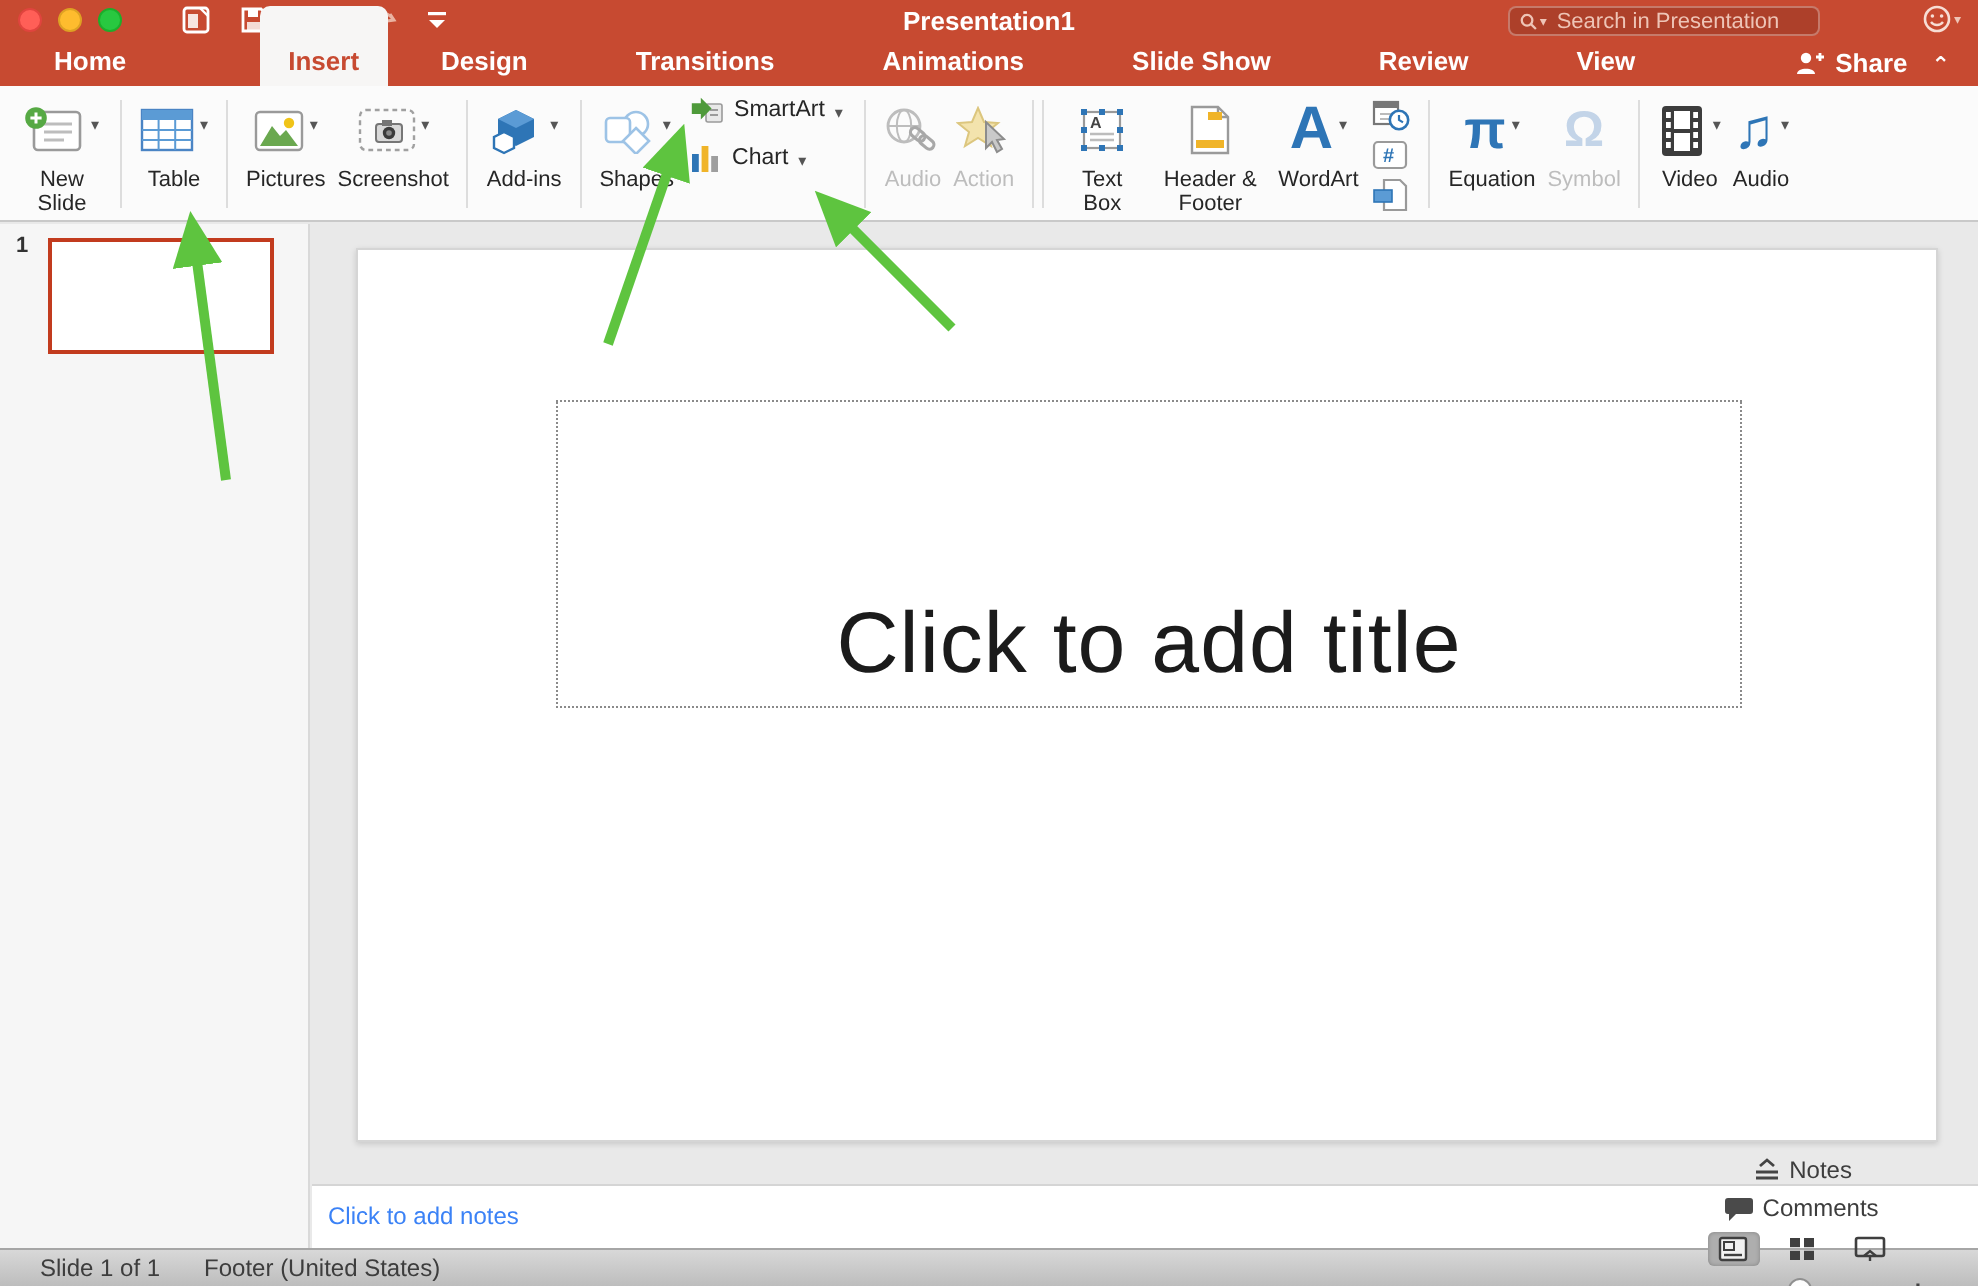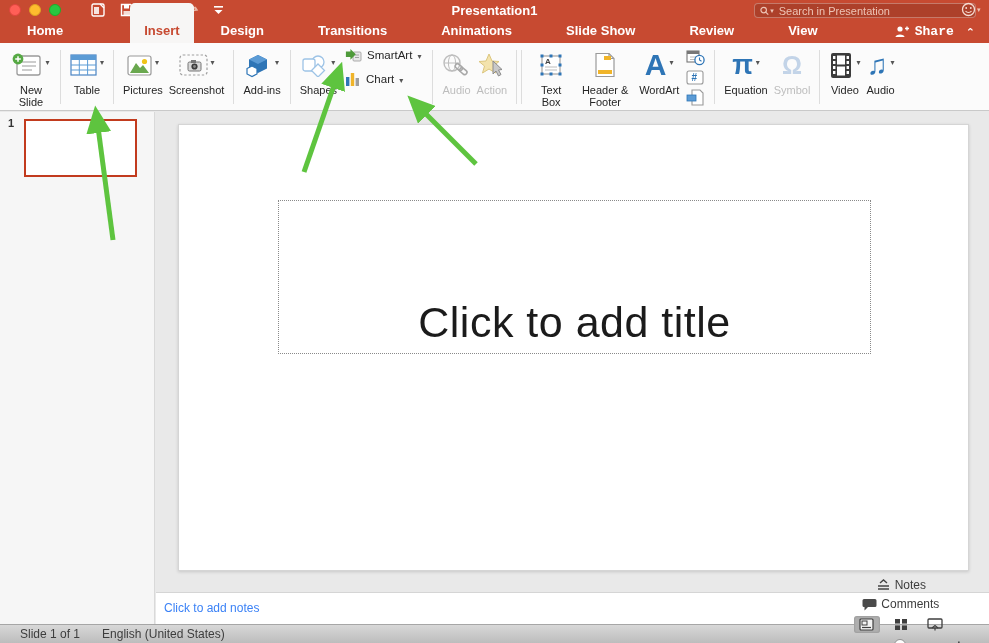--- a/index.html
+++ b/index.html
@@ -9,34 +9,34 @@
   
   #titlebar{position:absolute;top:0;left:0;right:0;height:20px;background:var(--accent);display:flex;align-items:center;}
   .lights{display:flex;gap:8px;margin-left:9px;}
   .light{width:12px;height:12px;border-radius:50%;}
   .l-red{background:#ff5f57;border:1px solid #e0443e;}
   .l-yellow{background:#febc2e;border:1px solid #dea123;}
   .l-green{background:#28c840;border:1px solid #1dad2b;}
   .qat{display:flex;align-items:center;gap:14px;margin-left:30px;}
   .qat svg{display:block;}
   .wtitle{position:absolute;left:0;right:0;text-align:center;color:#fff;font-size:13px;font-weight:700;pointer-events:none;}
-  .searchbox{position:absolute;left:754px;top:3px;width:222px;height:15px;background:rgba(0,0,0,.13);
+  .searchbox{position:absolute;left:754px;top:3px;width:156px;height:15px;background:rgba(0,0,0,.13);
     border:1px solid rgba(255,255,255,.30);border-radius:4px;display:flex;align-items:center;padding:0 5px;}
   .searchbox input{background:transparent;border:none;outline:none;color:#fff;font-size:11px;width:100%;font-family:inherit;}
   .searchbox input::placeholder{color:#eec4b6;}
   .s-caret{font-size:7px;color:#eec4b6;margin:0 3px 0 1px;}
   .smiley{position:absolute;left:961px;top:2px;display:flex;align-items:center;color:#f7ddd4;}
   .smiley .s-caret{font-size:7px;}
 
   
   #tabbar{position:absolute;top:20px;left:0;right:0;height:23px;background:var(--accent);display:flex;align-items:flex-end;}
   .tab{color:#fff;font-size:13px;font-weight:700;padding:3px 27px 5px;cursor:default;}
   .tab.active{background:#f7f6f5;color:var(--accent);border-radius:5px 5px 0 0;padding:20px 14px 5px;margin-left:40px;}
   .tabspacer{flex:1;}
-  .share{display:flex;align-items:center;gap:6px;color:#fff;font-size:13px;font-weight:700;margin:0 12px 4px 0;font-family:Liberation Mono, monospace;}
+  .share{display:flex;align-items:center;gap:6px;color:#fff;font-size:13px;font-weight:700;margin:0 12px 4px 0;}
   .collapse-chev{color:#fff;font-size:11px;margin:0 14px 4px 0;font-weight:700;}
 
   
   #ribbon{position:absolute;top:43px;left:0;right:0;height:68px;background:#fbfbfb;border-bottom:1px solid #c9c9c9;
     display:flex;align-items:stretch;padding:5px 0 2px 4px;}
   .rdiv{width:1px;background:#ddd;margin:2px 2px 4px;}
   .rgroup{display:flex;align-items:flex-start;padding:0 4px;}
   .rbtn{display:flex;flex-direction:column;align-items:center;margin:0 3px;cursor:default;}
   .icrow{height:34px;display:flex;align-items:center;gap:3px;}
   .caret{font-size:8px;color:#555;align-self:flex-start;margin-top:10px;}
@@ -433,21 +433,21 @@
   </div>
 </div>
 
 <div id="notesbar">
   <div class="notes-text">Click to add notes</div>
 </div>
 
 <div id="statusbar">
   <div class="sb-left">
     <span>Slide 1 of 1</span>
-    <span>English (United States)</span>
+    <span>Footer (United States)</span>
   </div>
   <div class="sb-right">
     <div class="sb-item">
       <svg width="15" height="12" viewBox="0 0 15 12">
         <path d="M4 4 L7.5 1 L11 4" fill="none" stroke="#444" stroke-width="1.4"></path>
         <path d="M2 7 h11 M2 10 h11" stroke="#444" stroke-width="1.4"></path>
       </svg>
       <span>Notes</span>
     </div>
     <div class="sb-item">

